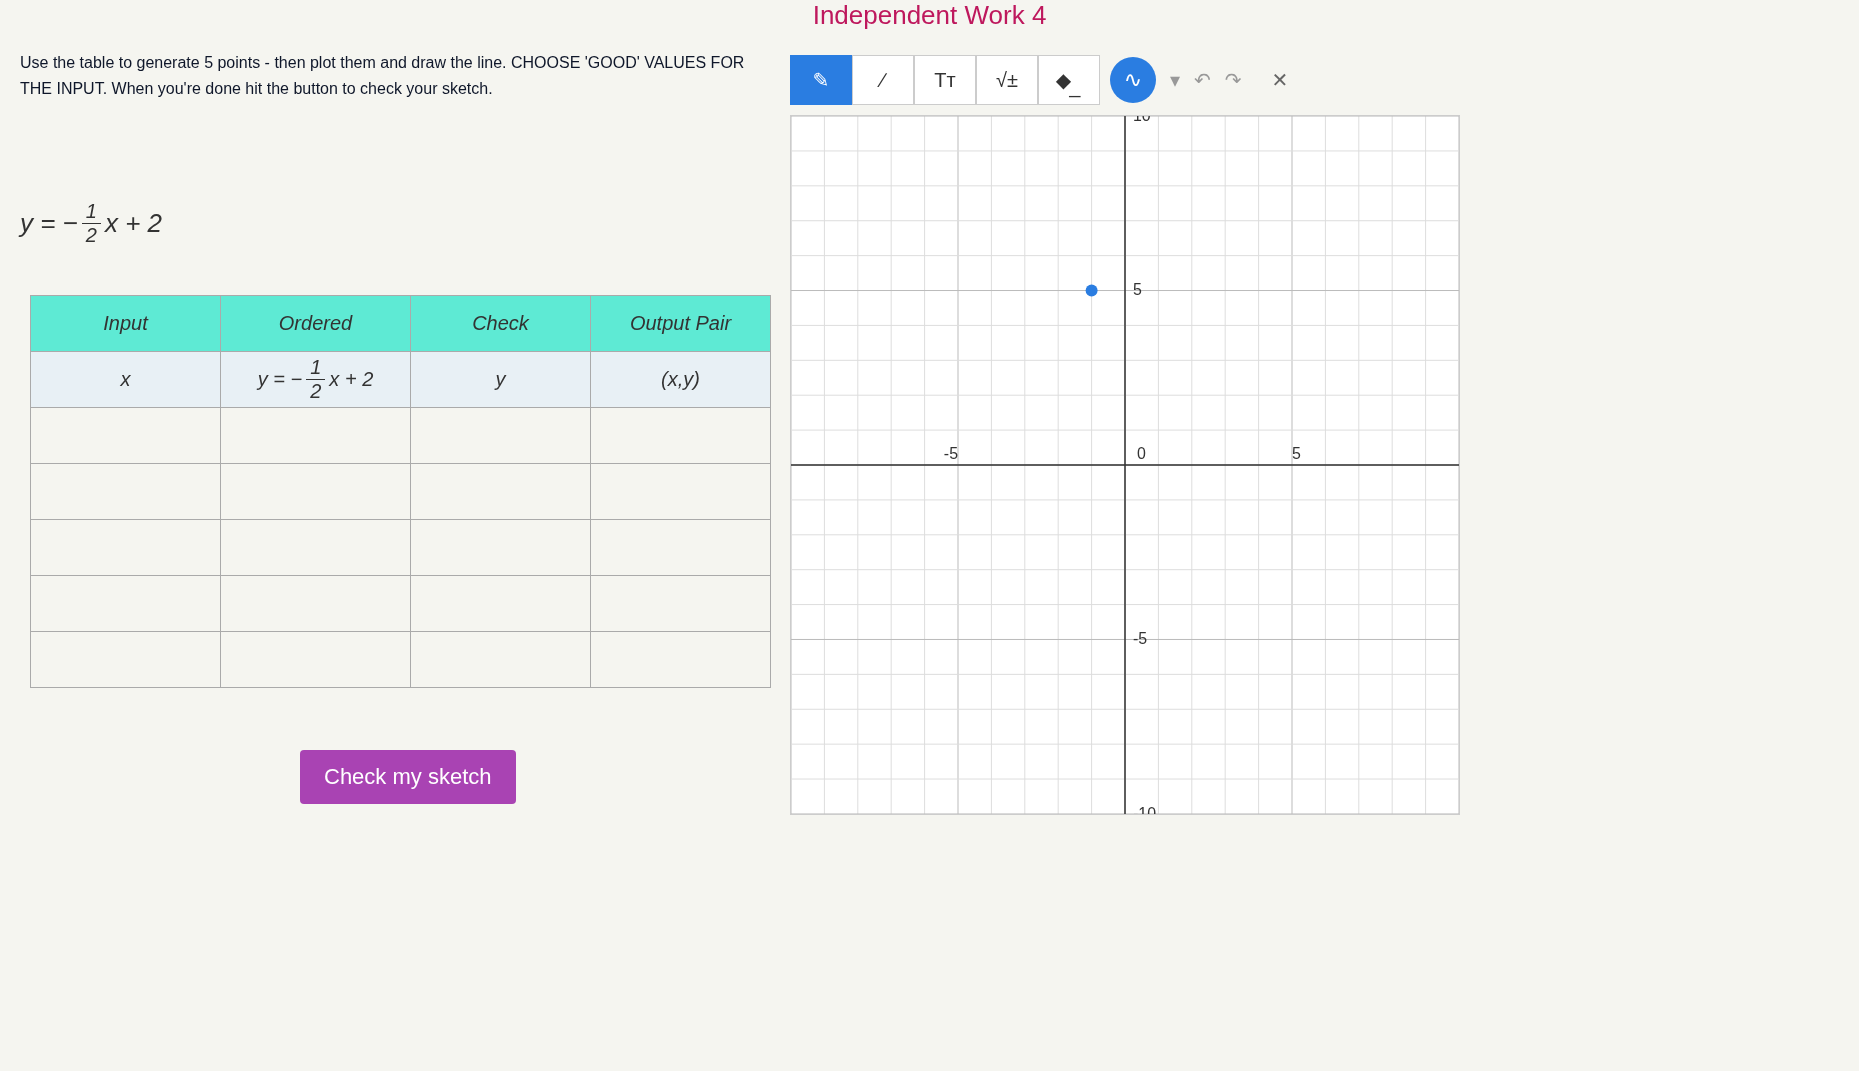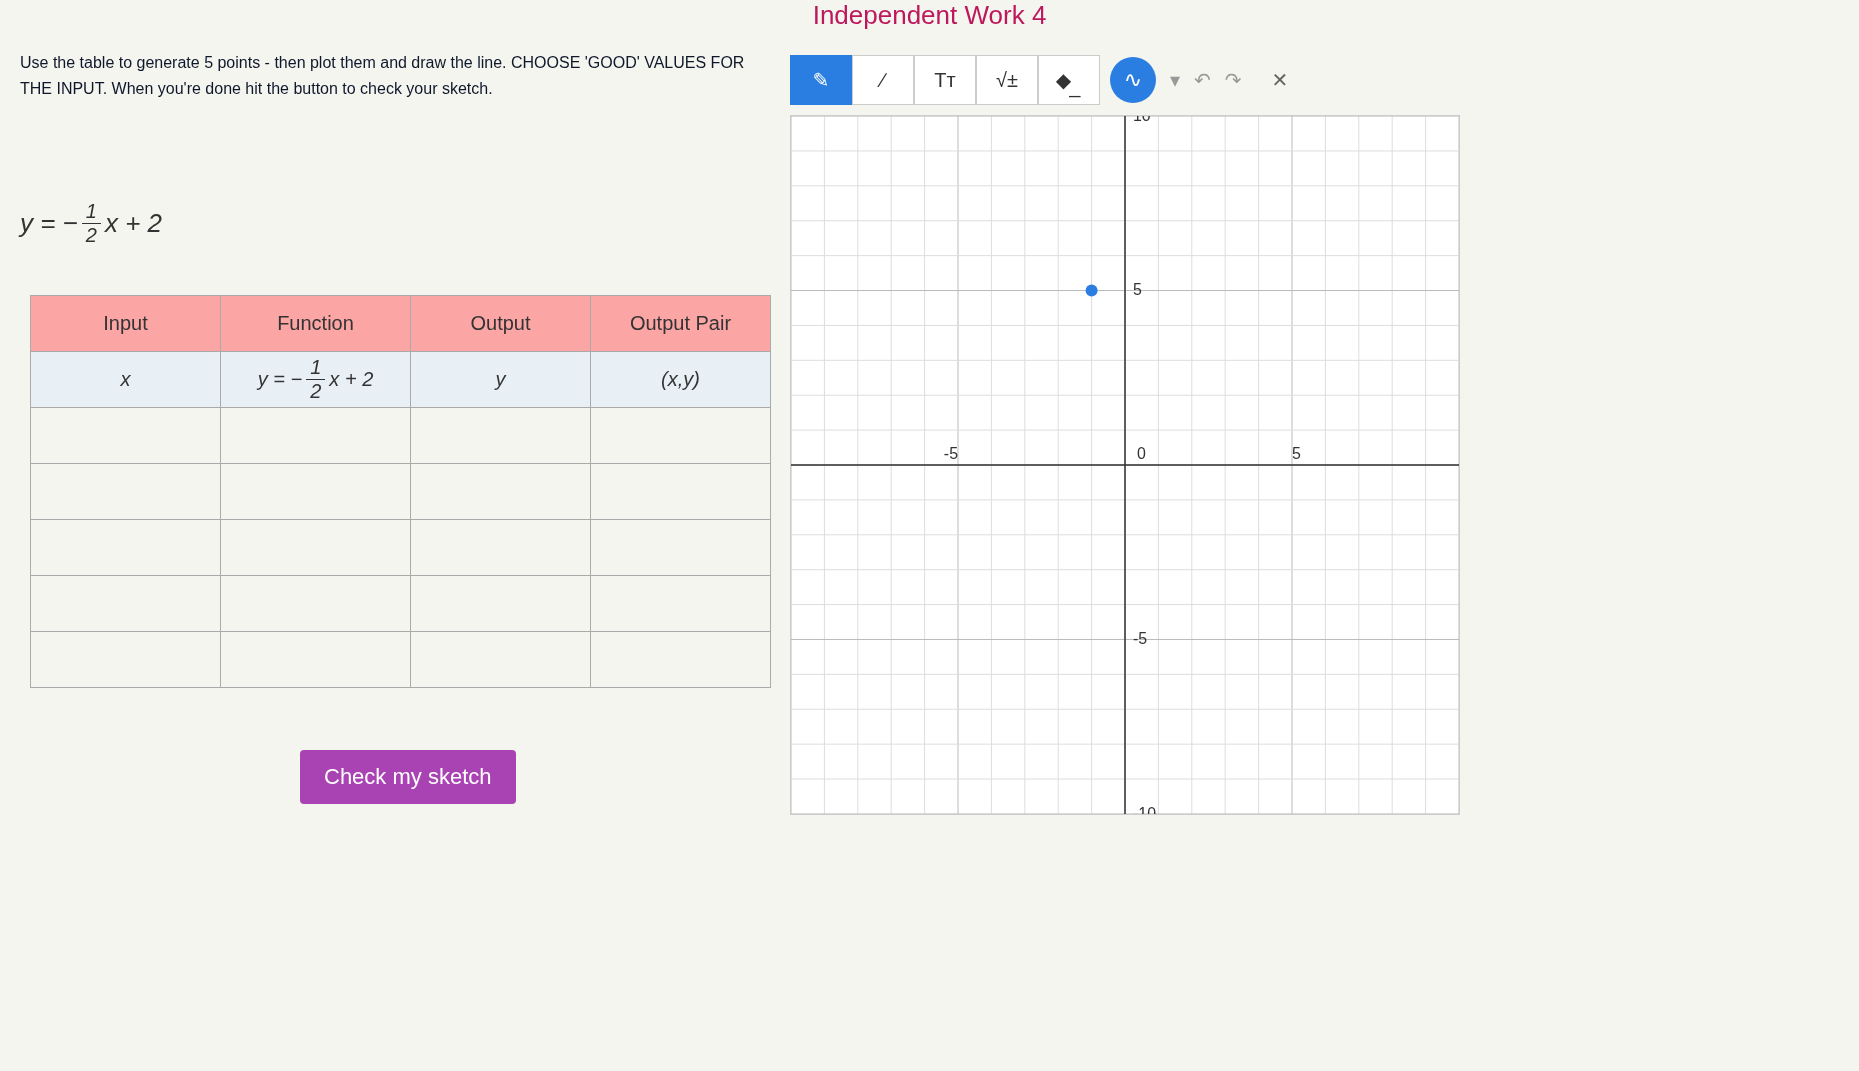--- a/index.html
+++ b/index.html
@@ -6,21 +6,21 @@
 body { font-family: Arial, sans-serif; background: #f5f5f0; color: #333; width: 1859px; height: 1071px; position: relative; overflow: hidden; }
 .title { position: absolute; top: 0; left: 50%; transform: translateX(-50%); font-size: 26px; color: #be185d; font-weight: normal; }
 .instructions { position: absolute; top: 50px; left: 20px; width: 740px; font-size: 16px; line-height: 1.6; color: #0f172a; }
 .equation { position: absolute; top: 200px; left: 20px; font-size: 26px; font-style: italic; display: flex; align-items: center; }
 .frac { display: inline-flex; flex-direction: column; align-items: center; font-size: 20px; margin: 0 4px; }
 .frac .num { border-bottom: 1.5px solid #333; padding: 0 4px; }
 .frac .den { padding: 0 4px; }
 .table-wrap { position: absolute; top: 295px; left: 30px; }
 table { border-collapse: collapse; }
 td, th { border: 1px solid #aaa; padding: 0; text-align: center; font-size: 20px; height: 56px; }
-th { background: #fca5a5; font-weight: normal; }
+th { background: #5eead4; font-weight: normal; font-style: italic; }
 .hrow td { background: #e8f0f5; font-style: italic; }
 .col-input { width: 190px; }
 .col-func { width: 190px; }
 .col-output { width: 180px; }
 .col-pair { width: 180px; }
 .check-btn { position: absolute; top: 750px; left: 300px; background: #a943b3; color: #fff; border: none; padding: 14px 24px; font-size: 22px; border-radius: 4px; cursor: pointer; }
 .toolbar { position: absolute; top: 55px; left: 790px; display: flex; gap: 0; align-items: center; }
 .tb-btn { width: 62px; height: 50px; border: 1px solid #ccc; background: #fff; display: flex; align-items: center; justify-content: center; font-size: 20px; cursor: pointer; }
 .tb-btn.active { background: #2a7de1; color: #fff; border-color: #2a7de1; }
 .tb-circle { width: 46px; height: 46px; border-radius: 50%; background: #2a7de1; color: #fff; display: flex; align-items: center; justify-content: center; margin-left: 10px; cursor: pointer; font-size: 22px; }
@@ -48,22 +48,22 @@
     <span class="den">2</span>
   </span>
   <span>x + 2</span>
 </div>
 
 <div class="table-wrap">
 <table>
   <tbody>
         <tr>
     <th class="col-input">Input</th>
-    <th class="col-func">Function</th>
-    <th class="col-output">Output</th>
+    <th class="col-func">Ordered</th>
+    <th class="col-output">Check</th>
     <th class="col-pair">Output Pair</th>
   </tr>
   <tr class="hrow">
     <td>x</td>
     <td>
       <span class="small-eq">
         <span>y = −</span>
         <span class="frac">
           <span class="num">1</span>
           <span class="den">2</span>

